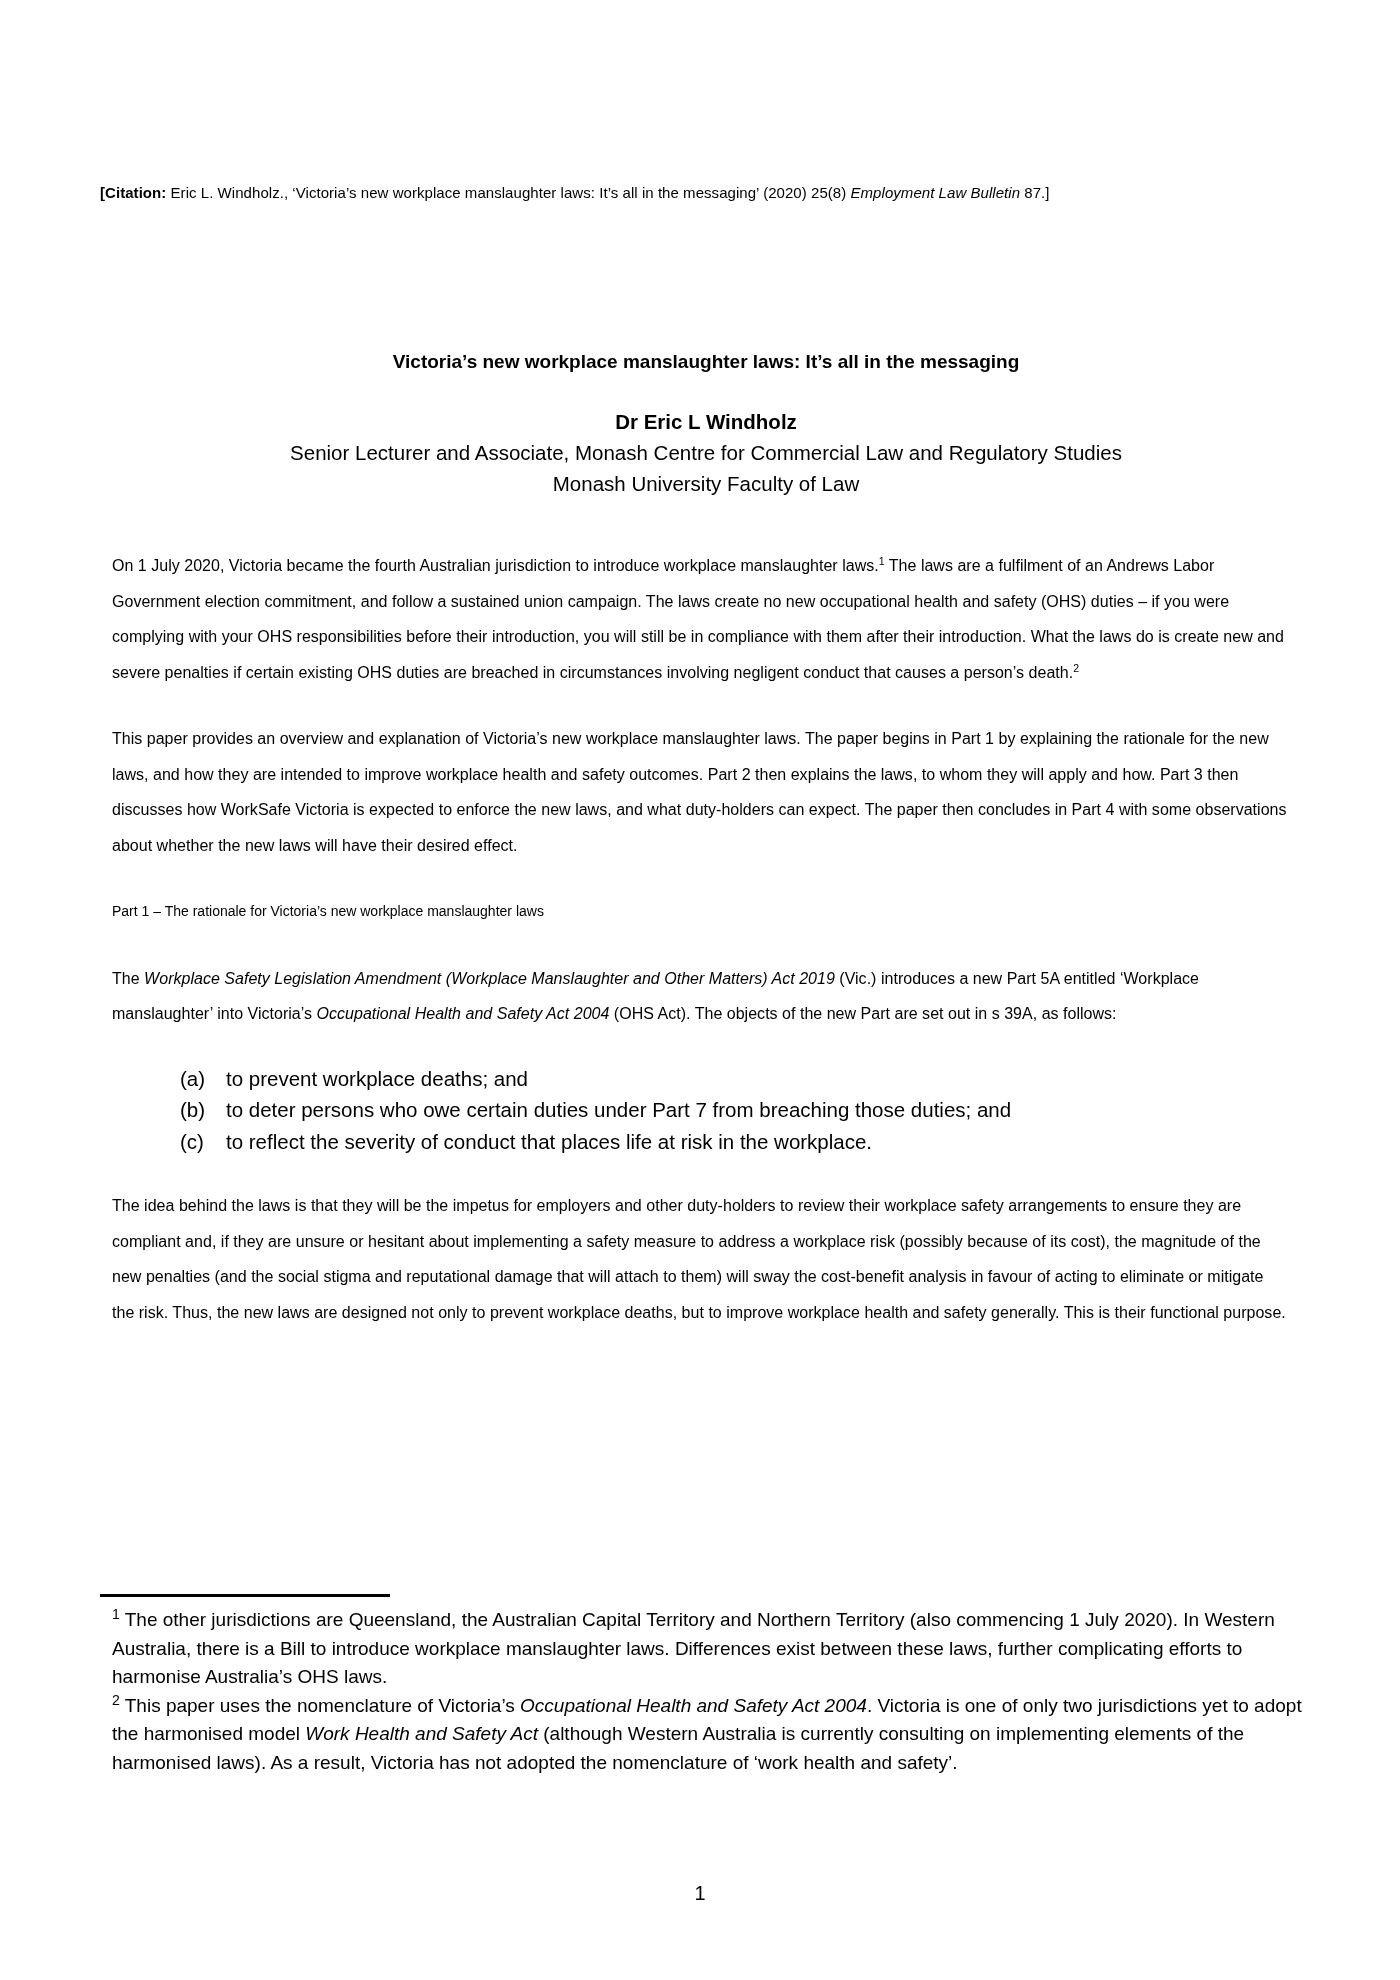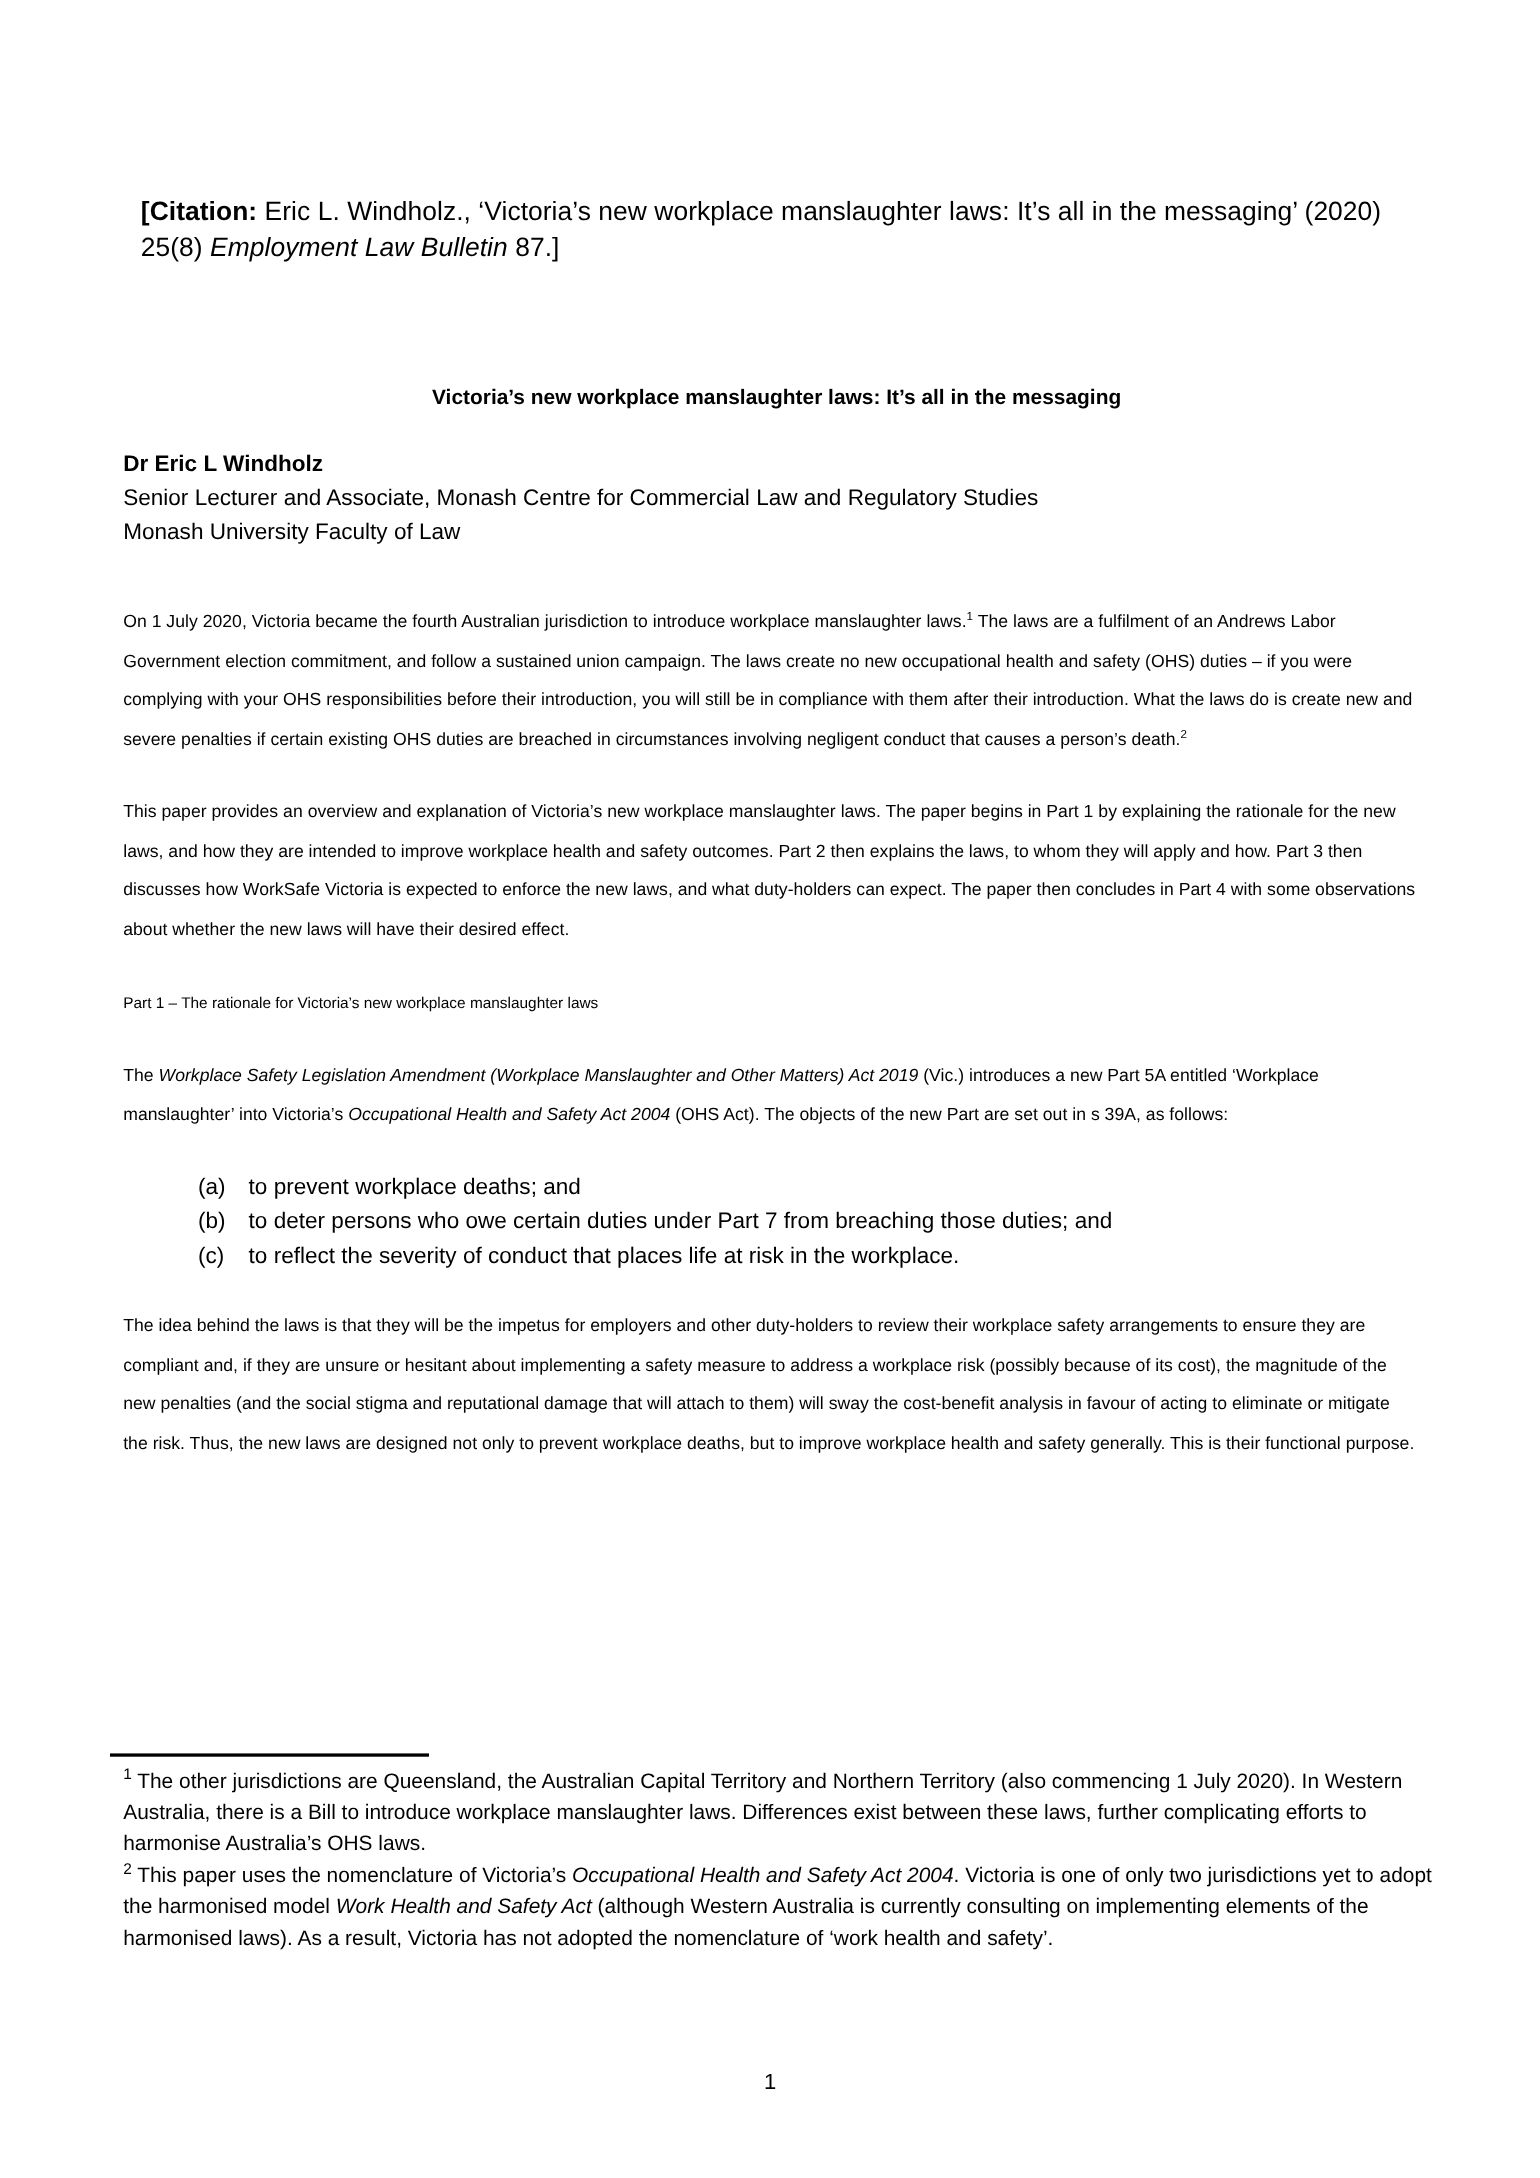--- a/index.html
+++ b/index.html
@@ -16,24 +16,24 @@
     width: 1400px;
     height: 1980px;
     box-sizing: border-box;
     background: #ffffff;
     overflow: hidden;
   }
 
   
   .citation {
     position: absolute;
-    left: 128px;
+    left: 100px;
     top: 176px;
     width: 1188px;
-    font-size: 24px;
+    font-size: 15px;
     line-height: 33px;
     letter-spacing: 0.05px;
   }
   .citation b { font-weight: bold; }
   .citation i { font-style: italic; }
 
   
   .doc-title {
     position: absolute;
     left: 112px;
@@ -44,20 +44,21 @@
     font-weight: bold;
     line-height: 34px;
   }
 
   
   .author-block {
     position: absolute;
     left: 112px;
     top: 406px;
     width: 1188px;
+    text-align: center;
     font-size: 20.5px;
     line-height: 31px;
   }
   .author-name { font-weight: bold; }
 
   
   .body-area {
     position: absolute;
     left: 112px;
     top: 548px;

